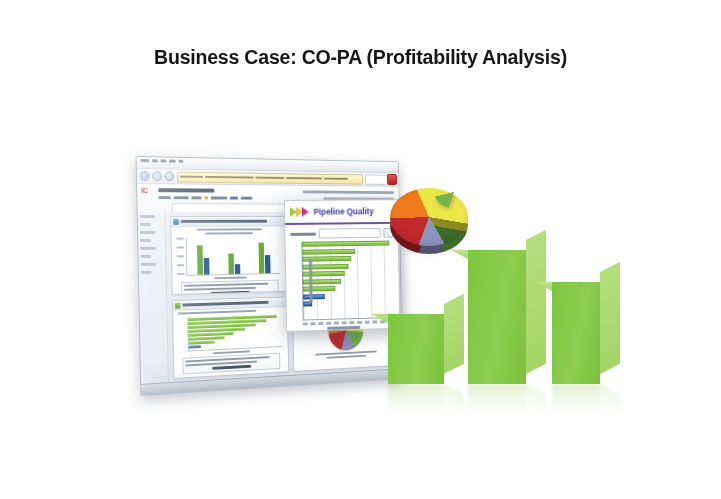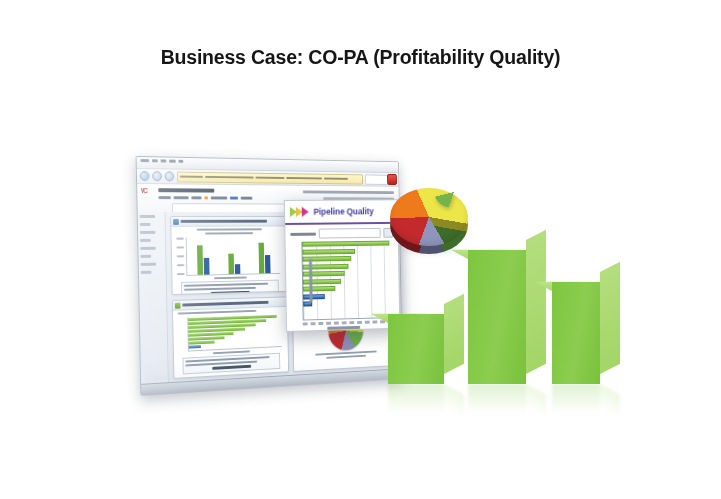--- a/index.html
+++ b/index.html
@@ -612,21 +612,21 @@
     opacity: .5;
   }
 
   #b1 { left: 0px;   width: 56px; height: 70px; }
   #b2 { left: 80px;  width: 58px; height: 134px; }
   #b3 { left: 164px; width: 48px; height: 102px; }
 </style>
 </head>
 <body>
 
-<div class="slide-title">Business Case: CO-PA (Profitability Quality)</div>
+<div class="slide-title">Business Case: CO-PA (Profitability Analysis)</div>
 
 <div class="artwork">
 
   <div class="browser-wrap">
     <div class="browser">
 
       <div class="br-titlebar">
         <div class="br-menu">
           <i></i>
           <i></i>

